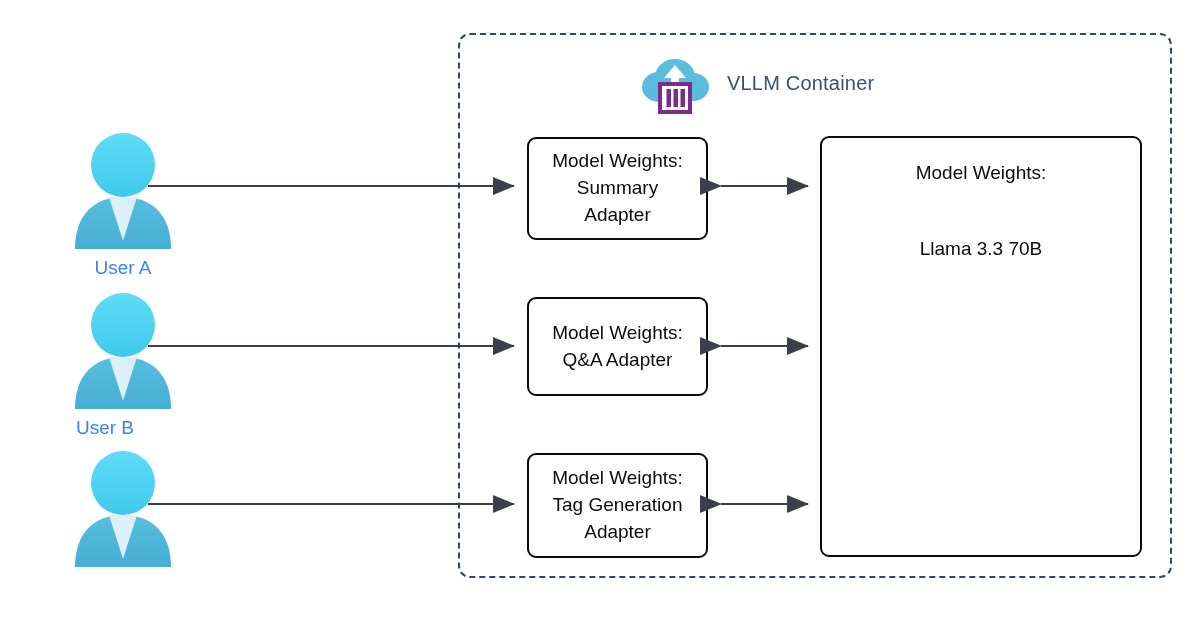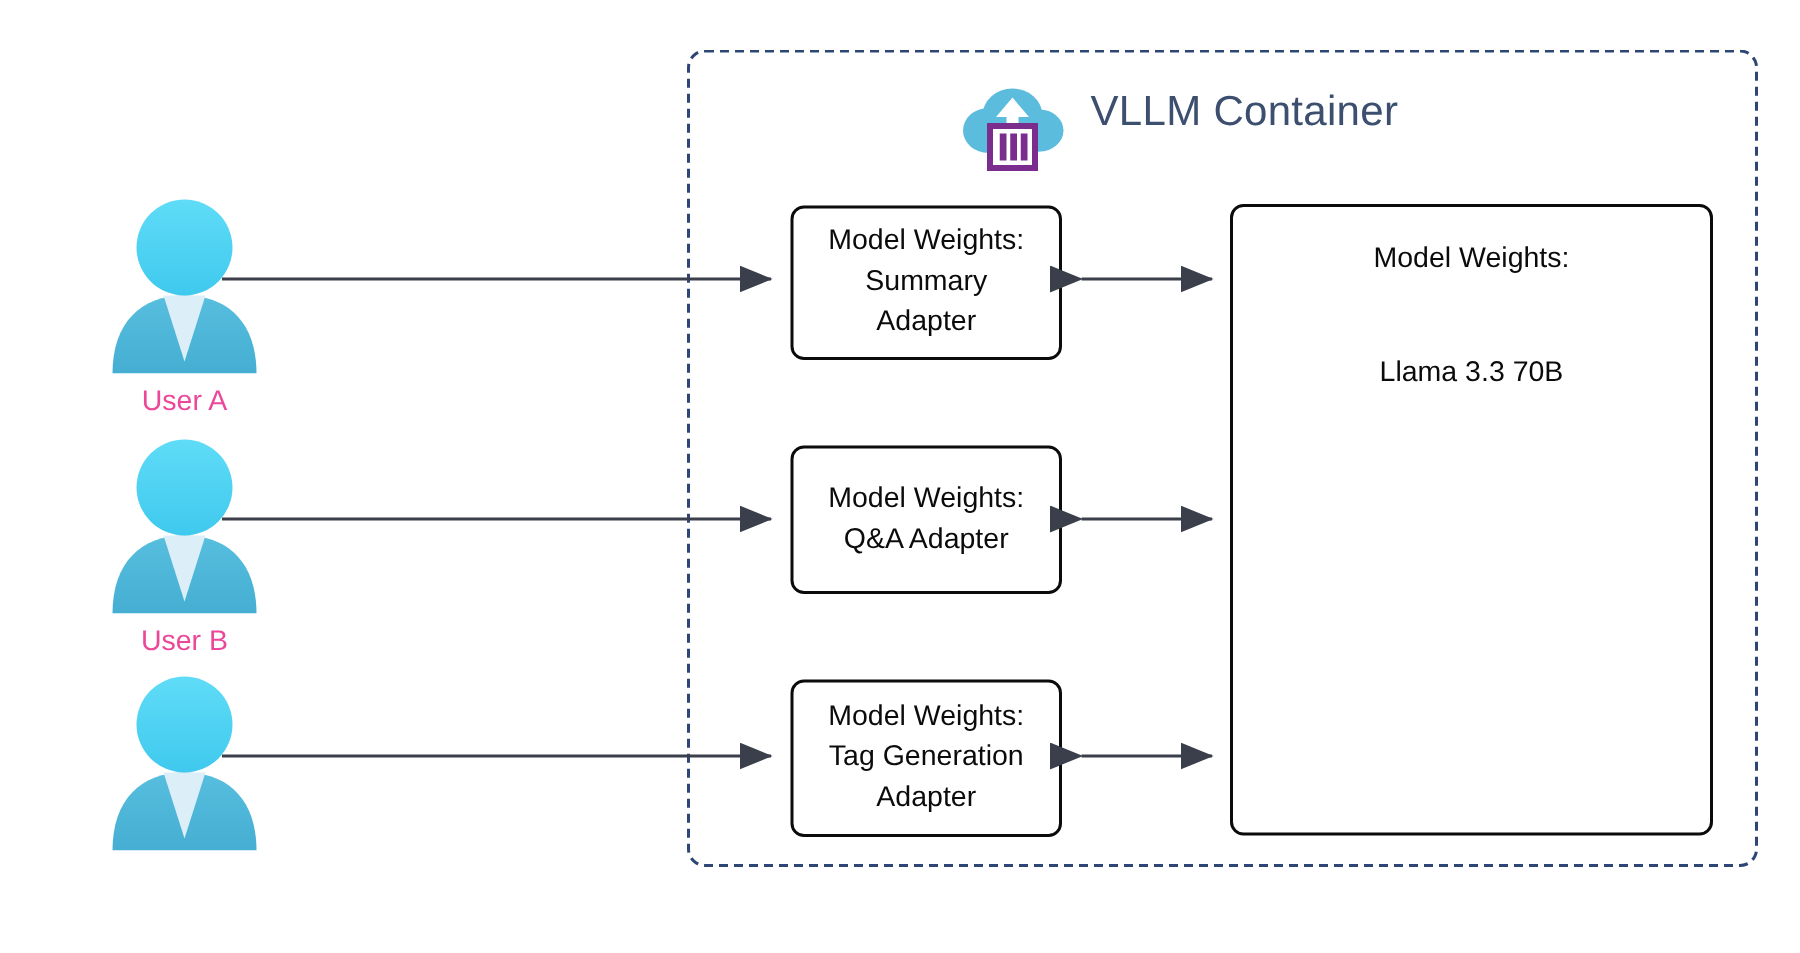--- a/index.html
+++ b/index.html
@@ -25,22 +25,22 @@
     top: 33px;
     width: 714px;
     height: 545px;
     border: 2px dashed #2e4675;
     border-radius: 12px;
     box-sizing: border-box;
   }
   .container-title {
     position: absolute;
     left: 727px;
-    top: 58px;
-    font-size: 28px;
+    top: 72px;
+    font-size: 20px;
     color: #3c4f६f;
     color: #3c4f6f;
     letter-spacing: .2px;
     white-space: nowrap;
   }
 
   
   .cloud-icon {
     position: absolute;
     left: 638px;
@@ -85,24 +85,24 @@
   }
   .avatar-1 { left: 71px; top: 131px; }
   .avatar-2 { left: 71px; top: 291px; }
   .avatar-3 { left: 71px; top: 449px; }
 
   .avatar-label {
     position: absolute;
     width: 160px;
     text-align: center;
     font-size: 19px;
-    color: #ec4899;
+    color: #3b82f6;
   }
   .label-1 { left: 43px; top: 257px; }
-  .label-2 { left: 43px; top: 417px; }
+  .label-2 { left: 25px; top: 417px; }
   .label-3 { left: 43px; top: 575px; }
 
   
   .wires {
     position: absolute;
     left: 0; top: 0;
     width: 1200px; height: 635px;
     pointer-events: none;
   }
 </style>

